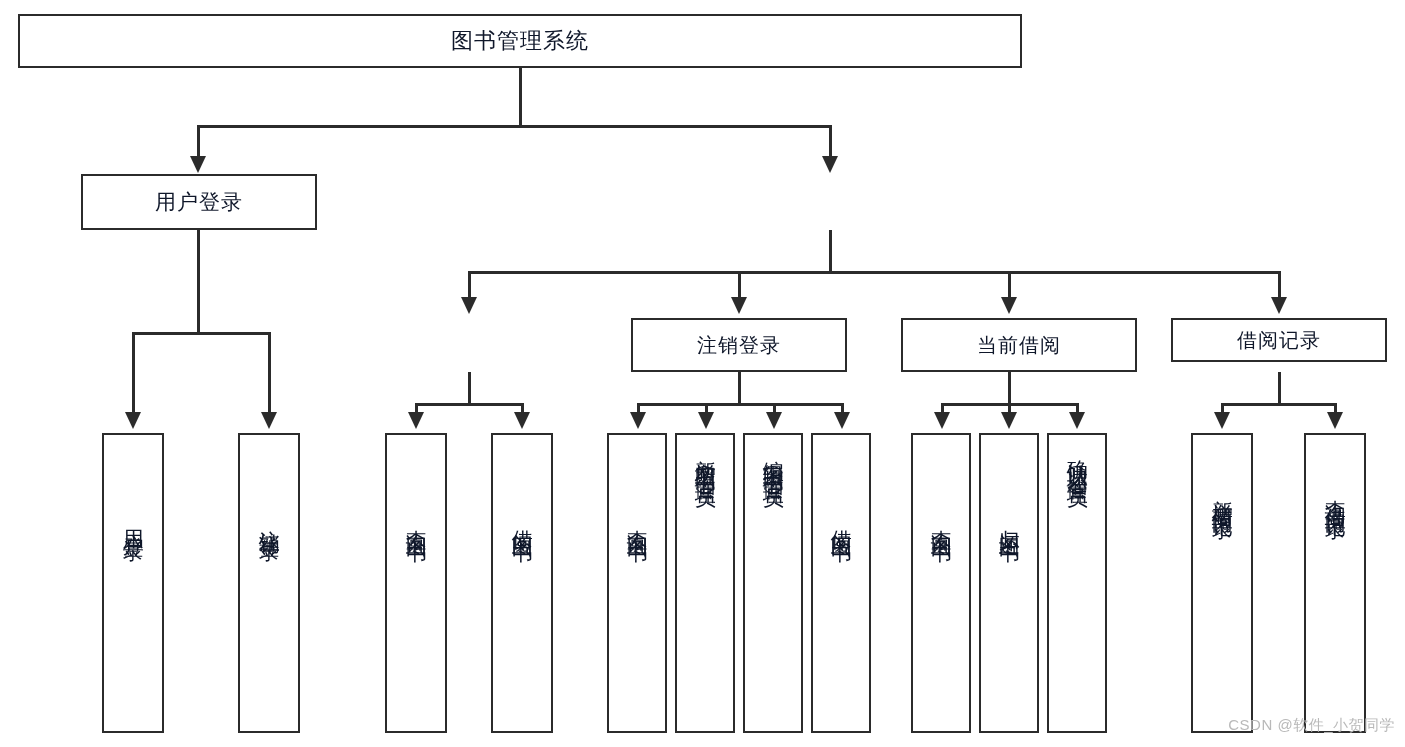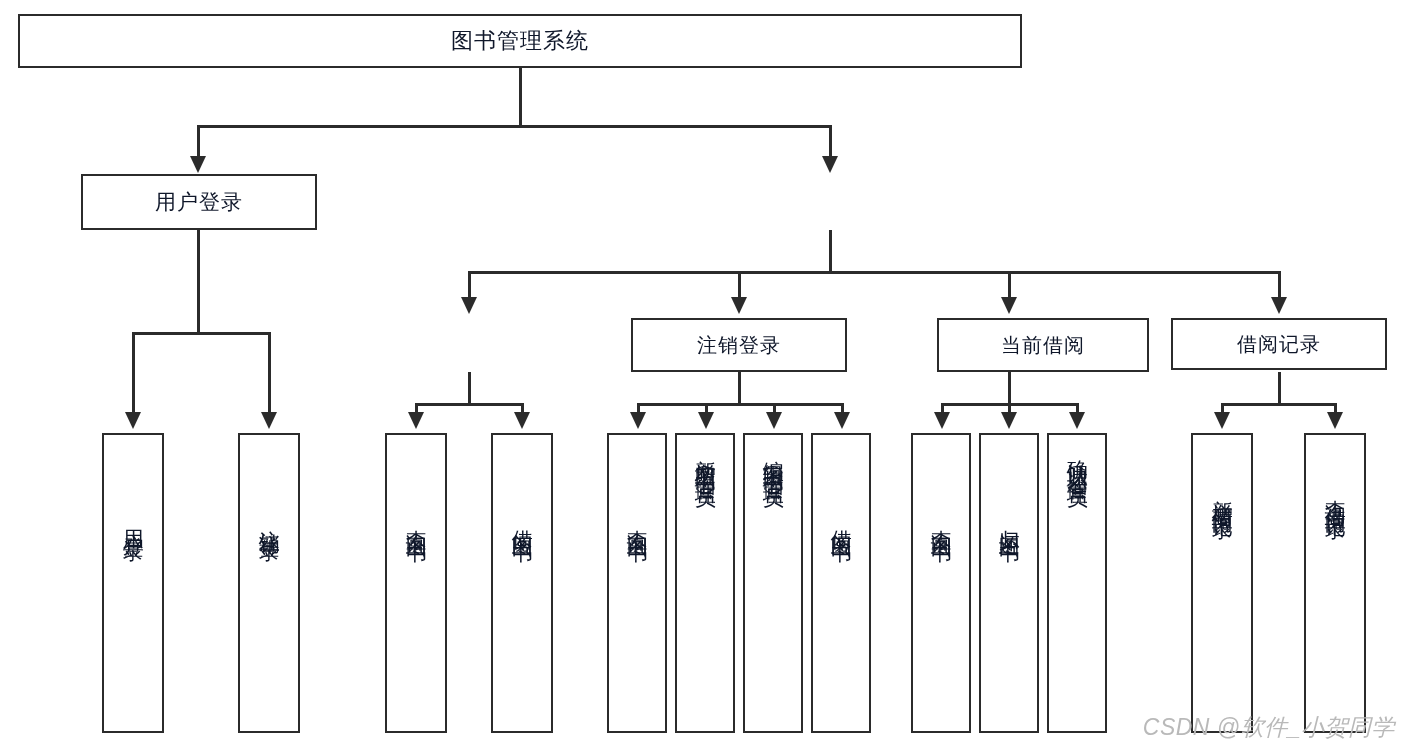--- a/index.html
+++ b/index.html
@@ -56,27 +56,26 @@
     position:absolute;
     width:0;height:0;
     border-left:8px solid transparent;
     border-right:8px solid transparent;
     border-top:17px solid #2b2b2b;
   }
   
   #watermark{
     position:absolute;
     right:10px;
-    bottom:4px;
-    font-size:23px;
+    bottom:12px;
+    font-size:15px;
     color:#b9b9b9;
     white-space:nowrap;
     letter-spacing:0.5px;
     pointer-events:none;
-    font-style:italic;
   }
 </style>
 </head>
 <body>
 
 <div id="canvas">
 
   <div class="node root" style="left:18px; top:14px; width:1004px; height:54px;">
     <span>图书管理系统</span>
   </div>
@@ -108,24 +107,24 @@
   <div class="ln vline" style="left:738px; top:271px; height:30px;"></div>
   <div class="arrow" style="left:731px; top:297px;"></div>
   <div class="ln vline" style="left:1008px; top:271px; height:30px;"></div>
   <div class="arrow" style="left:1001px; top:297px;"></div>
   <div class="ln vline" style="left:1278px; top:271px; height:30px;"></div>
   <div class="arrow" style="left:1271px; top:297px;"></div>
 
   <div class="node lvl3" style="left:631px; top:318px; width:216px; height:54px;">
     <span>注销登录</span>
   </div>
-  <div class="node lvl3" style="left:901px; top:318px; width:212px; height:54px;margin-left:36px;">
+  <div class="node lvl3" style="left:901px; top:318px; width:236px; height:54px;">
     <span>当前借阅</span>
   </div>
-  <div class="node lvl3" style="left:1171px; top:318px; width:216px; height:52px;">
+  <div class="node lvl3" style="left:1171px; top:318px; width:216px; height:44px;">
     <span>借阅记录</span>
   </div>
 
   <div class="ln vline" style="left:468px; top:372px; height:33px;"></div>
   <div class="ln hline" style="left:415px; top:403px; width:108px;"></div>
   <div class="ln vline" style="left:415px; top:403px; height:14px;"></div>
   <div class="arrow" style="left:408px; top:412px;"></div>
   <div class="ln vline" style="left:521px; top:403px; height:14px;"></div>
   <div class="arrow" style="left:514px; top:412px;"></div>
 

